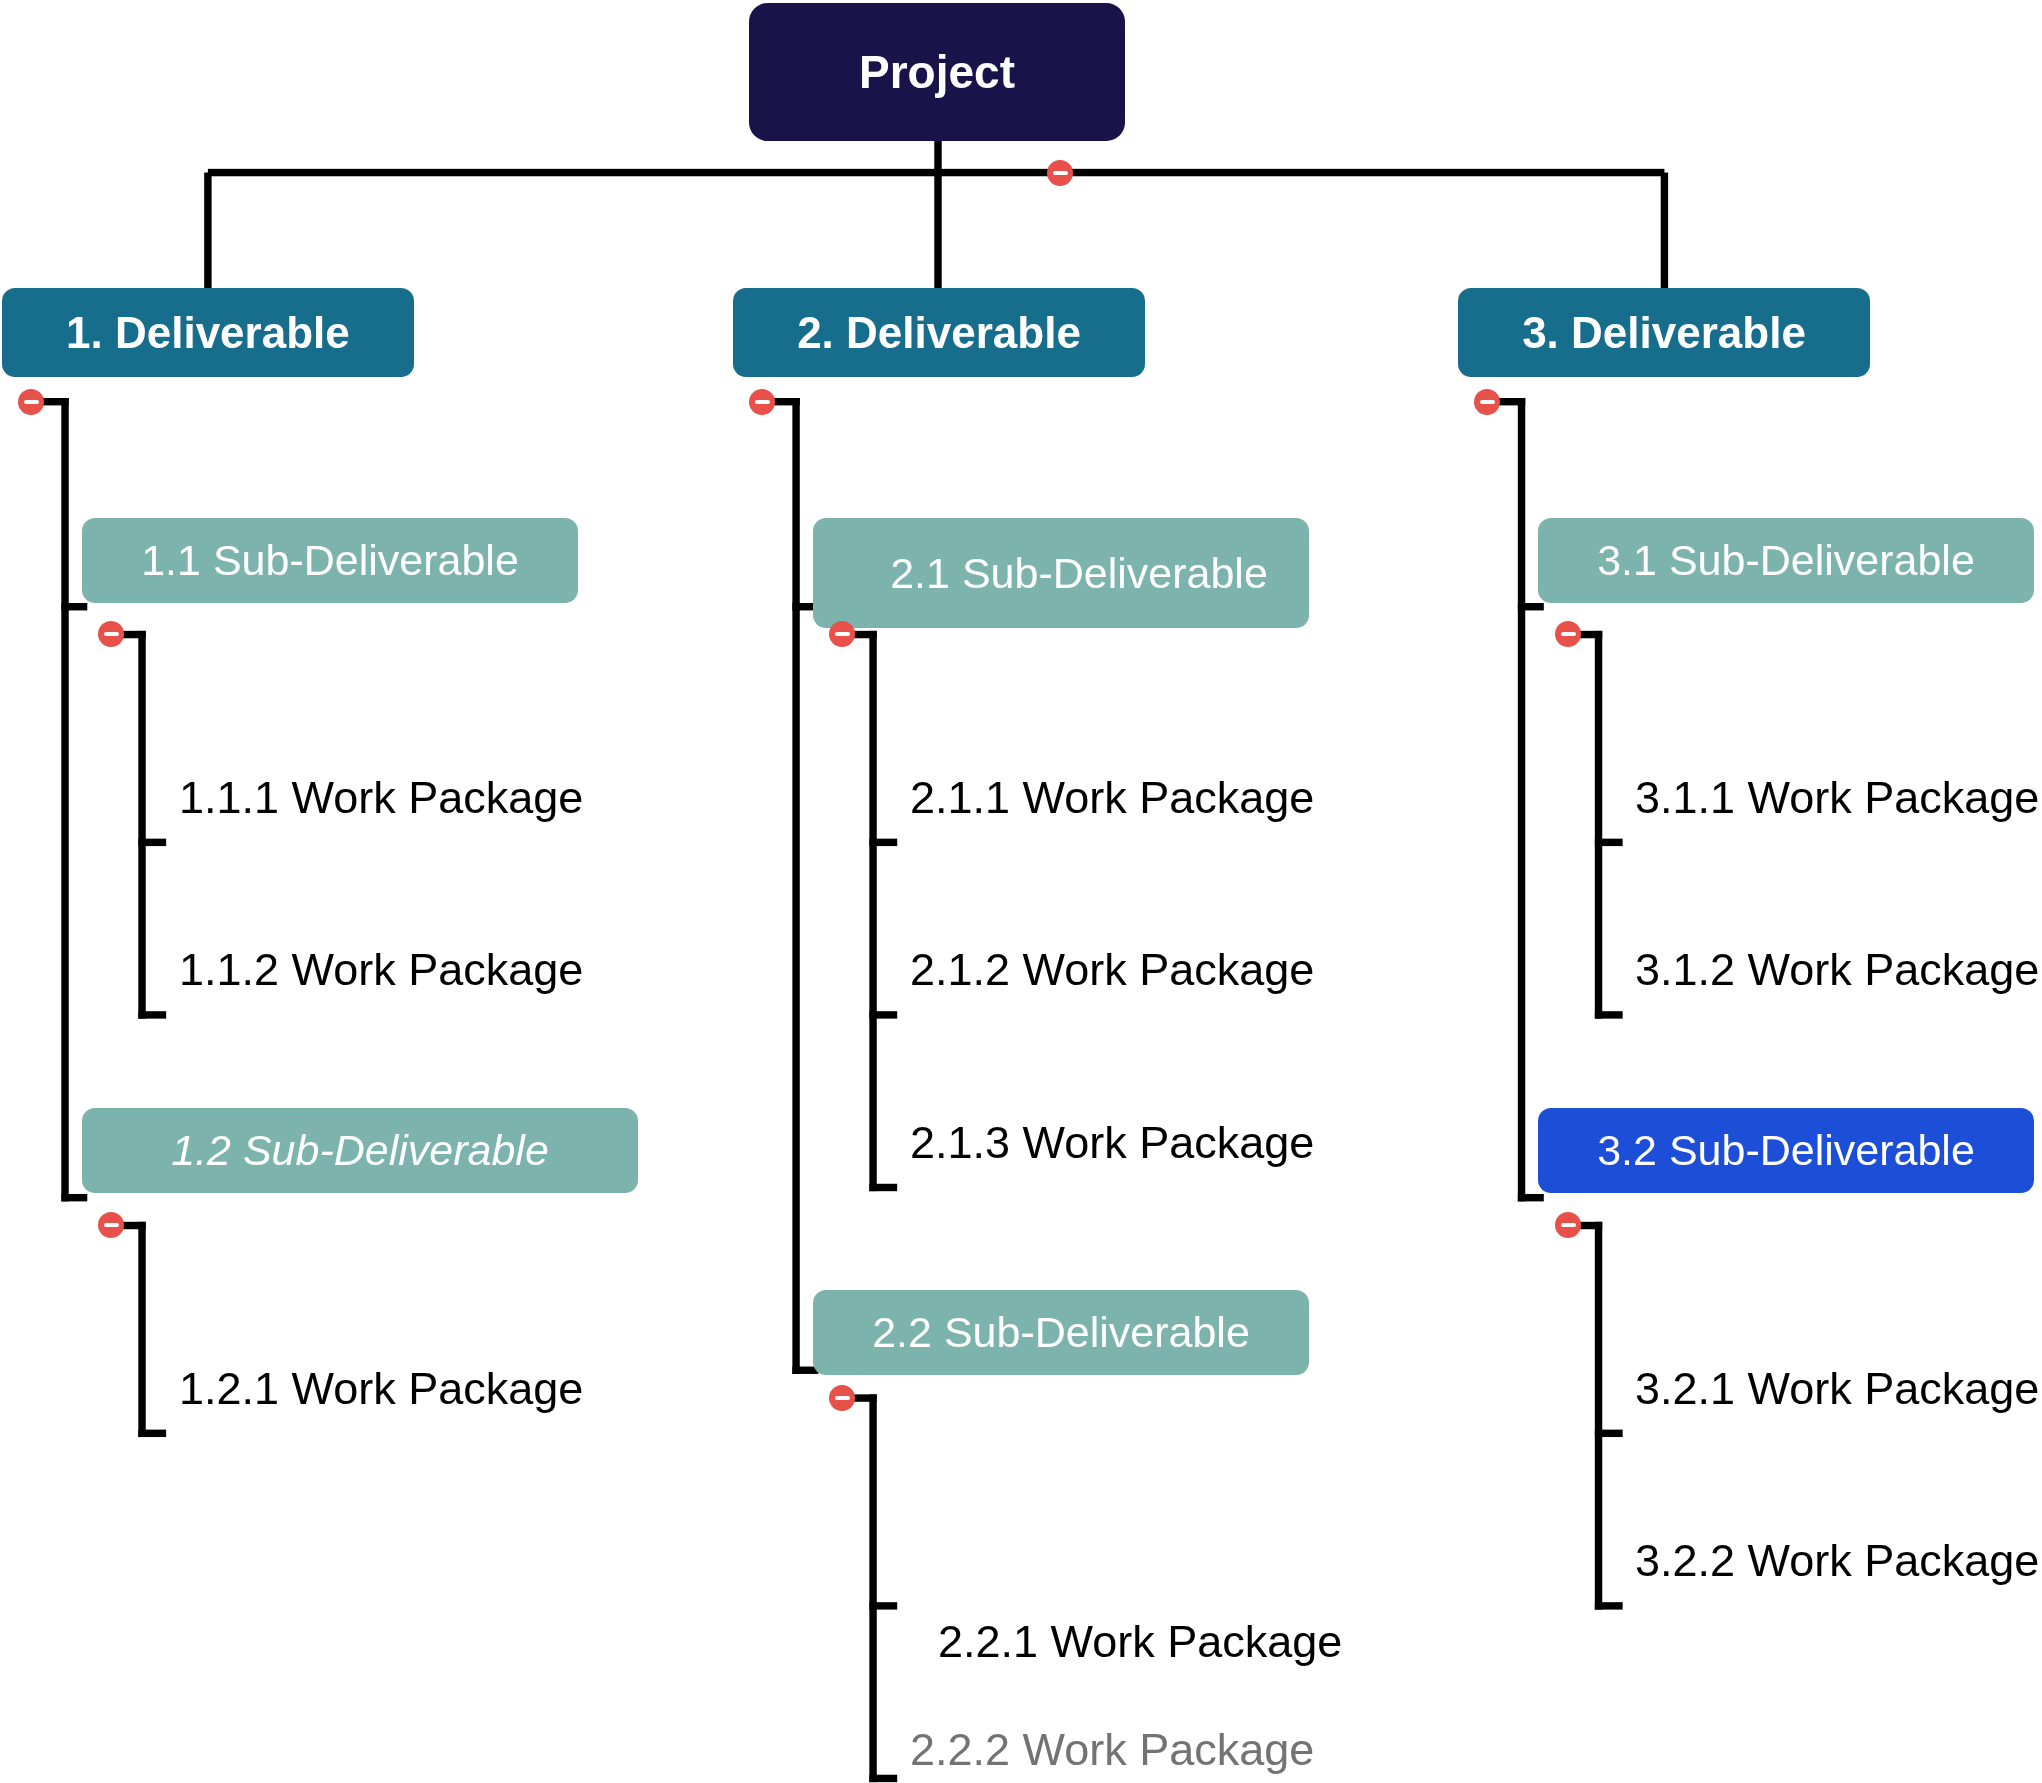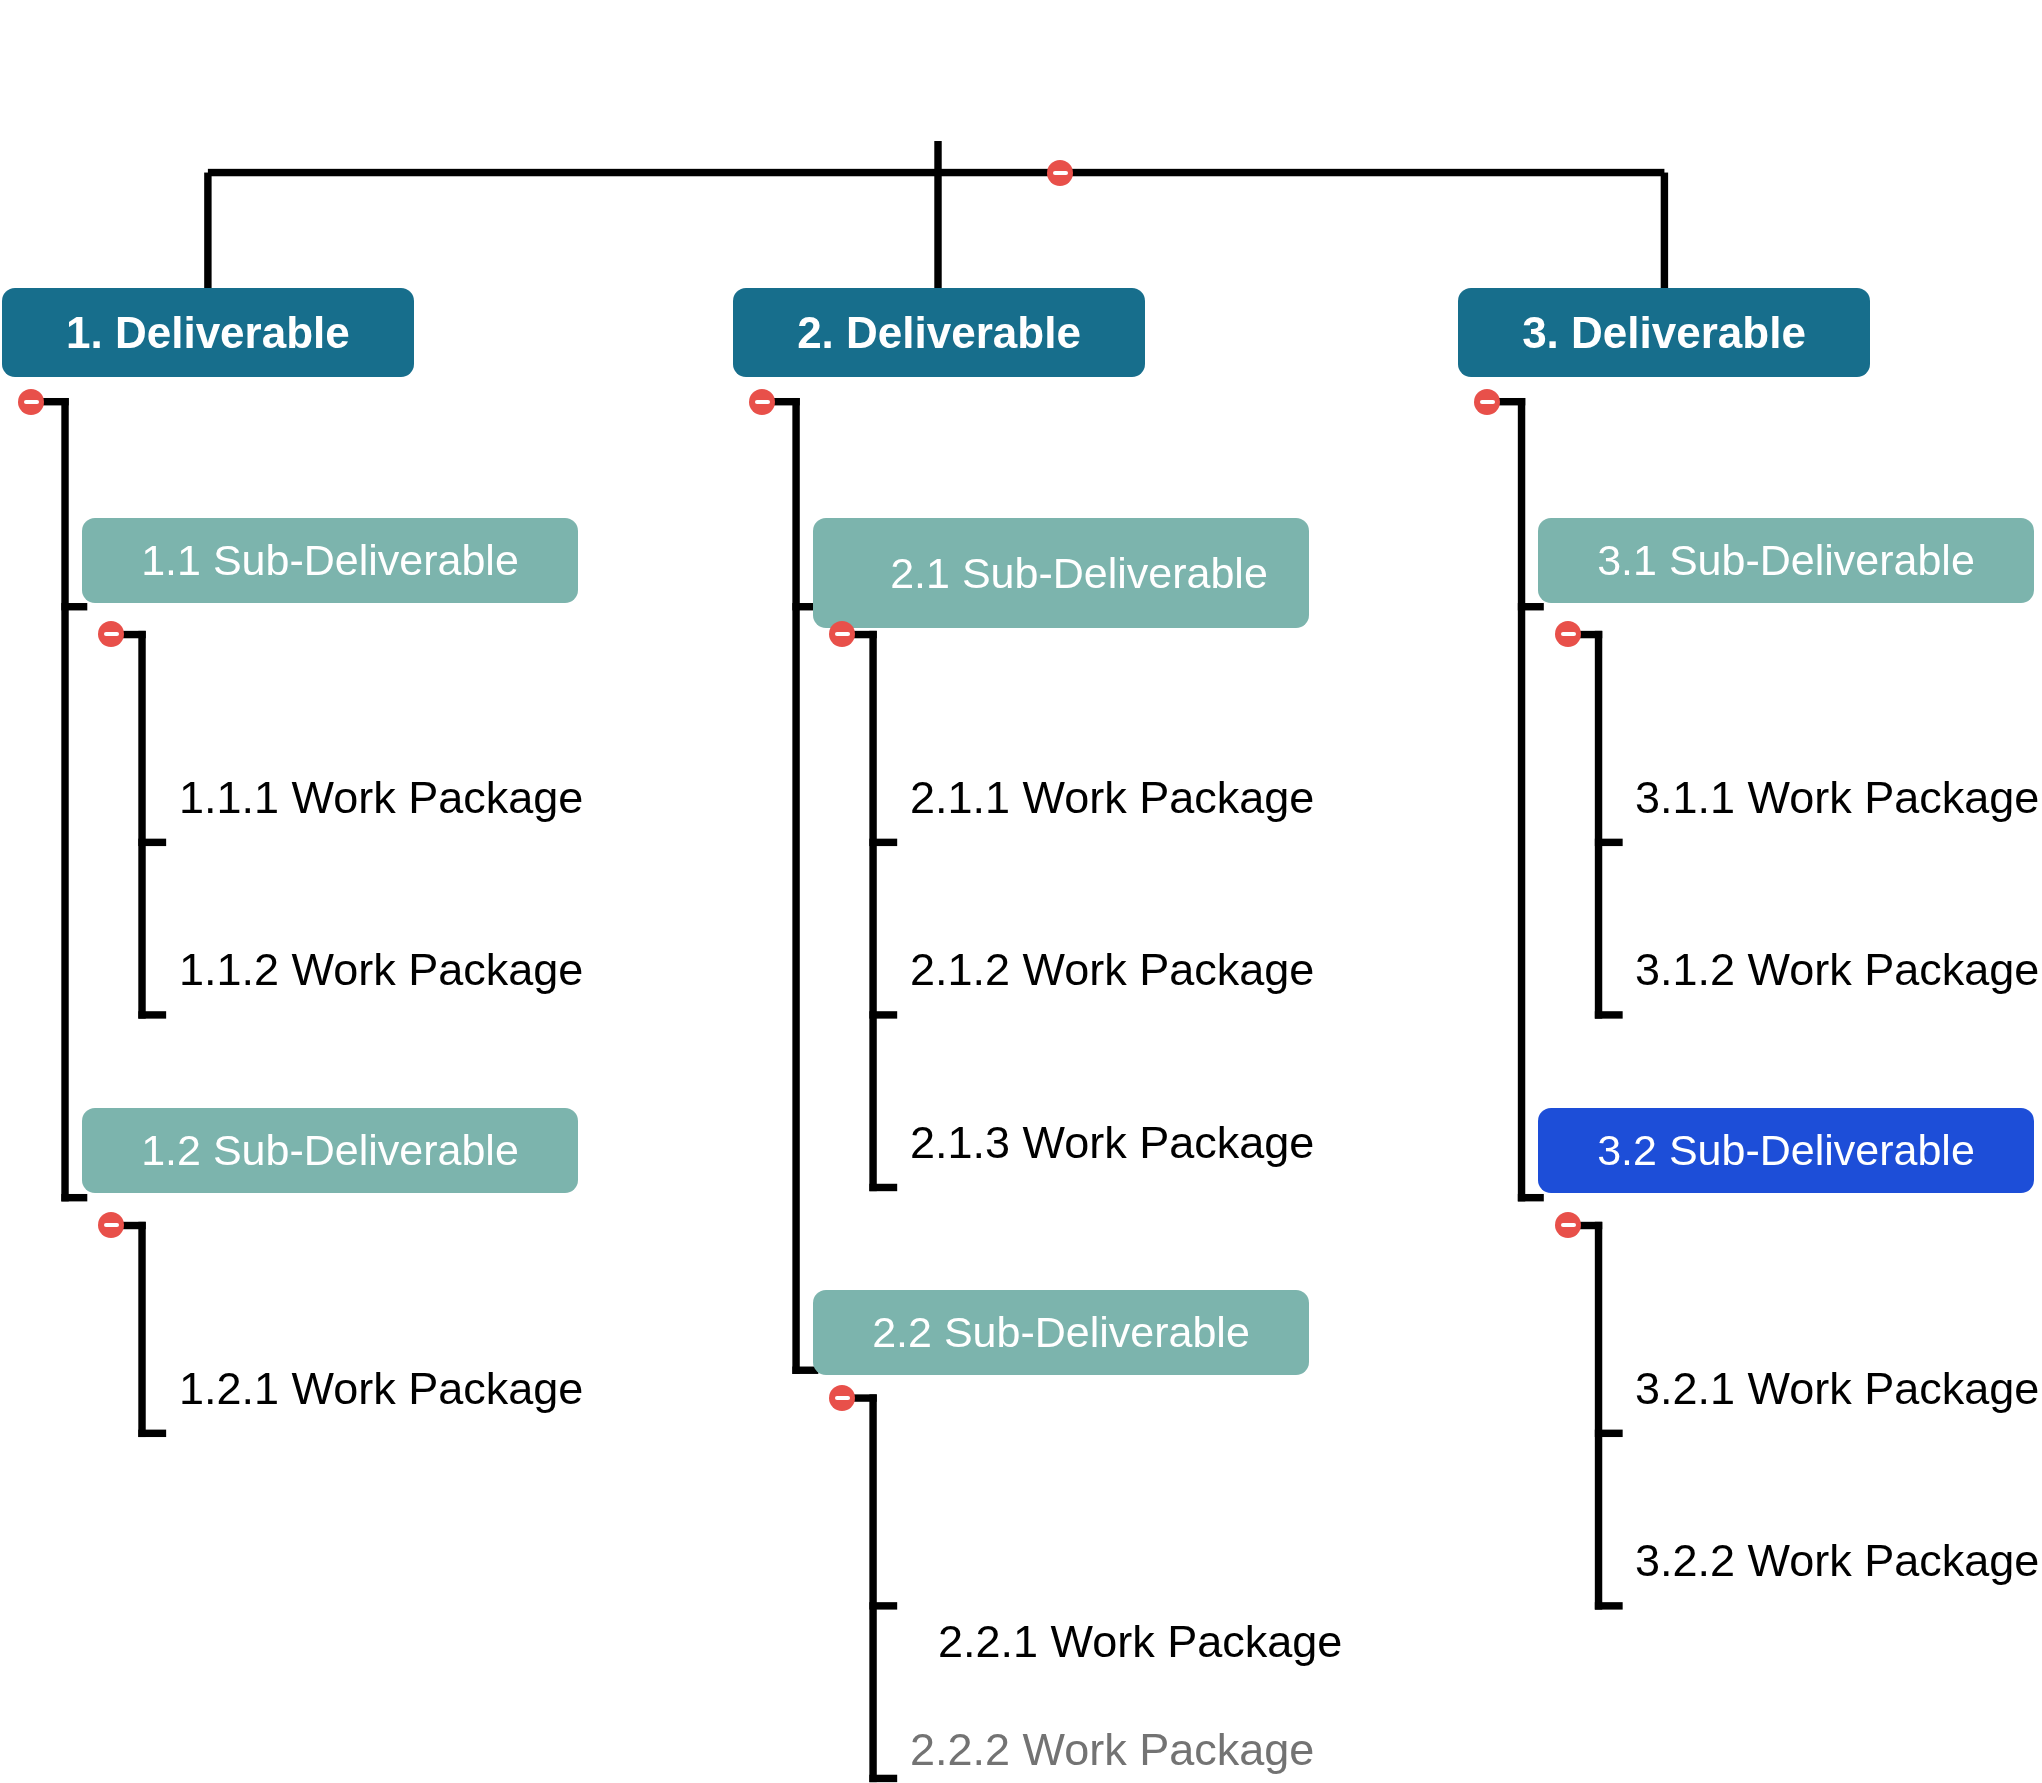--- a/index.html
+++ b/index.html
@@ -91,40 +91,43 @@
       <rect x="1719" y="1090" width="30" height="8" fill="#000000"></rect>
       <rect x="1719" y="680" width="8" height="418" fill="#000000"></rect>
       <rect x="1636" y="1287" width="28" height="8" fill="#000000"></rect>
       <rect x="1690" y="1317" width="37" height="8" fill="#000000"></rect>
       <rect x="1719" y="1541" width="30" height="8" fill="#000000"></rect>
       <rect x="1719" y="1727" width="30" height="8" fill="#000000"></rect>
       <rect x="1719" y="1317" width="8" height="418" fill="#000000"></rect>
       <rect x="1636" y="429" width="8" height="866" fill="#000000"></rect>
     </svg>
 
+  <div class="node project-box" style="background: rgb(24, 19, 73);">
+    <span>Project</span>
+  </div>
 
   <div id="generated">
       <div class="minus" style="left: 1060px; top: 173px; background: rgb(232, 80, 74);">
         <span class="bar" style="background: rgb(255, 255, 255);"></span>
       </div>
       <div class="node deliv-box" style="left: 1.9px; top: 288px; width: 412px; height: 89px; background: rgb(23, 110, 140); text-align: center;">
         <span>1. Deliverable</span>
       </div>
       <div class="minus" style="left: 31px; top: 402px; background: rgb(232, 80, 74);">
         <span class="bar" style="background: rgb(255, 255, 255);"></span>
       </div>
       <div class="node sub-box" style="left: 82px; top: 518px; width: 496px; height: 85px; background: rgb(124, 180, 173);">
         <span>1.1 Sub-Deliverable</span>
       </div>
       <div class="minus" style="left: 111px; top: 634px; background: rgb(232, 80, 74);">
         <span class="bar" style="background: rgb(255, 255, 255);"></span>
       </div>
       <div class="wp-text" style="left: 179px; top: 798px; color: rgb(0, 0, 0);">1.1.1 Work Package</div>
       <div class="wp-text" style="left: 179px; top: 970px; color: rgb(0, 0, 0);">1.1.2 Work Package</div>
-      <div class="node sub-box" style="left: 82px; top: 1108px; width: 496px; height: 85px; background: rgb(124, 180, 173);">
+      <div class="node sub-box" style="left: 82px; top: 1108px; width: 556px; height: 85px; background: rgb(124, 180, 173); font-style: italic;">
         <span>1.2 Sub-Deliverable</span>
       </div>
       <div class="minus" style="left: 111px; top: 1225px; background: rgb(232, 80, 74);">
         <span class="bar" style="background: rgb(255, 255, 255);"></span>
       </div>
       <div class="wp-text" style="left: 179px; top: 1389px; color: rgb(0, 0, 0);">1.2.1 Work Package</div>
       <div class="node deliv-box" style="left: 733px; top: 288px; width: 412px; height: 89px; background: rgb(23, 110, 140);">
         <span>2. Deliverable</span>
       </div>
       <div class="minus" style="left: 762px; top: 402px; background: rgb(232, 80, 74);">

